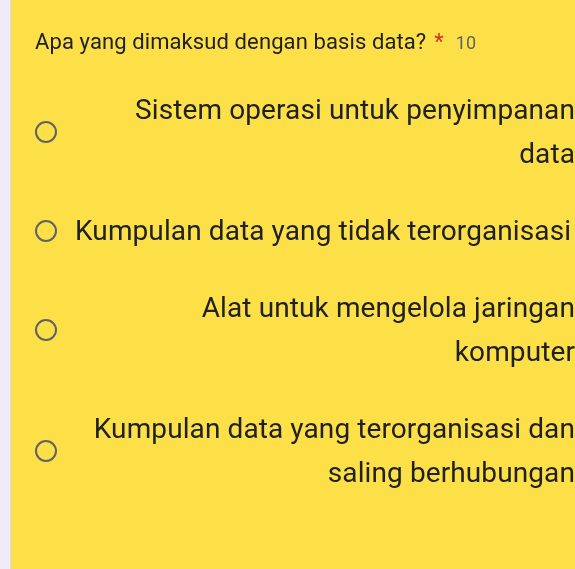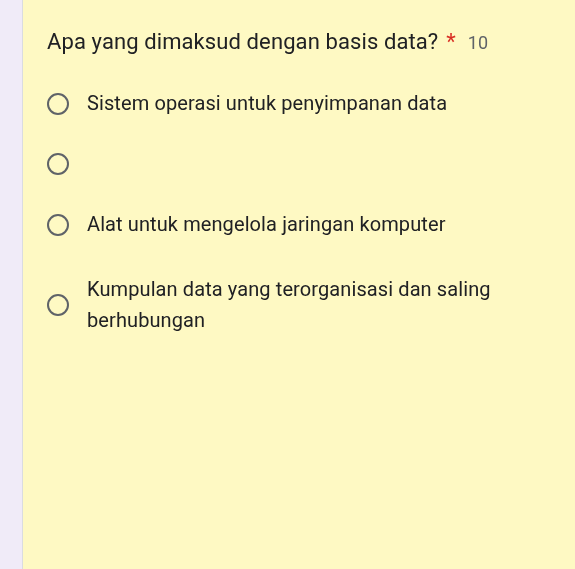--- a/index.html
+++ b/index.html
@@ -8,25 +8,26 @@
       box-sizing: border-box;
     }
     body {
       font-family: Roboto, 'Google Sans', Arial, sans-serif;
       background: #f0ebf8;
       width: 575px;
       height: 569px;
       overflow: hidden;
     }
     .card {
-      background: #fef9c3;
-      margin-left: 22px;
+      background: #fde047;
+      margin-left: 10px;
       padding: 24px 0 24px 24px;
       height: 100%;
       border-left: 1px solid #dadce0;
+      text-align: right;
     }
     .question-header {
       display: flex;
       align-items: flex-start;
       margin-bottom: 28px;
     }
     .question-text {
       font-size: 22px;
       color: #202124;
       line-height: 1.6;
@@ -55,21 +56,21 @@
     .radio {
       width: 22px;
       height: 22px;
       min-width: 22px;
       border: 2px solid #5f6368;
       border-radius: 50%;
       margin-right: 18px;
       flex-shrink: 0;
     }
     .option-label {
-      font-size: 20px;
+      font-size: 28px;
       color: #202124;
       line-height: 1.55;
       letter-spacing: 0.1px;
     }
   </style>
 </head>
 <body>
 
 <div class="card">
   <div class="question-header">
@@ -80,20 +81,21 @@
     </div>
   </div>
 
   <div class="options">
     <div class="option">
       <div class="radio"></div>
       <div class="option-label">Sistem operasi untuk penyimpanan data</div>
     </div>
     <div class="option">
       <div class="radio"></div>
+      <div class="option-label">Kumpulan data yang tidak terorganisasi</div>
     </div>
     <div class="option">
       <div class="radio"></div>
       <div class="option-label">Alat untuk mengelola jaringan komputer</div>
     </div>
     <div class="option">
       <div class="radio"></div>
       <div class="option-label">Kumpulan data yang terorganisasi dan saling berhubungan</div>
     </div>
   </div>

